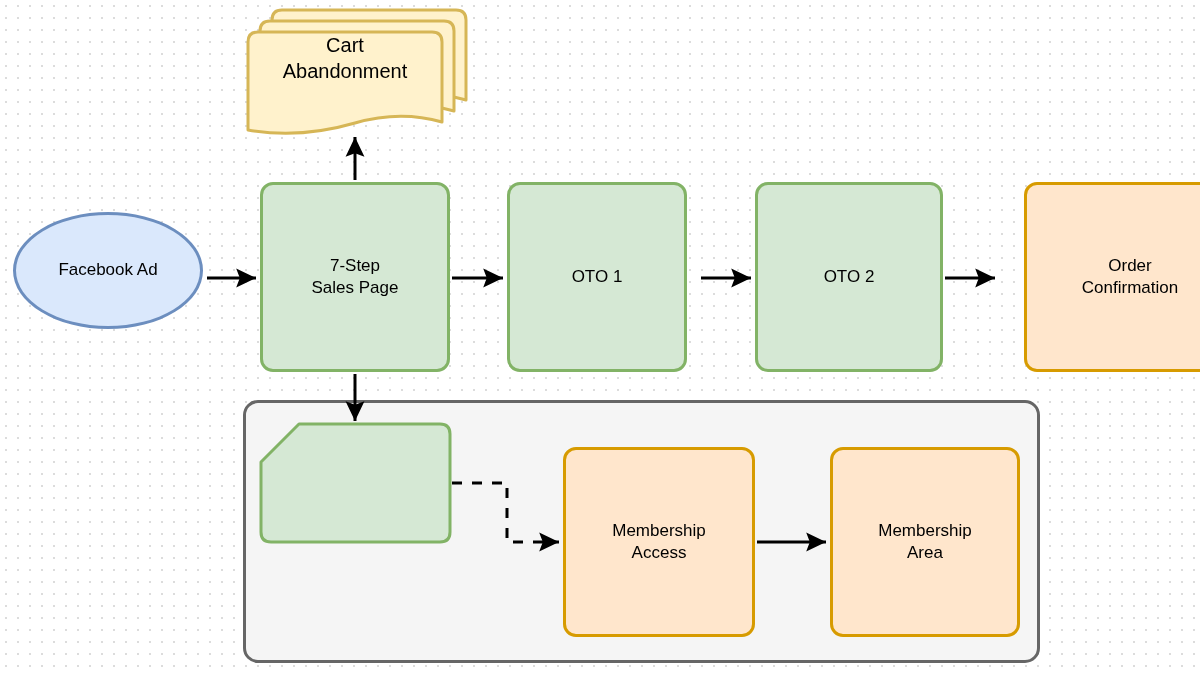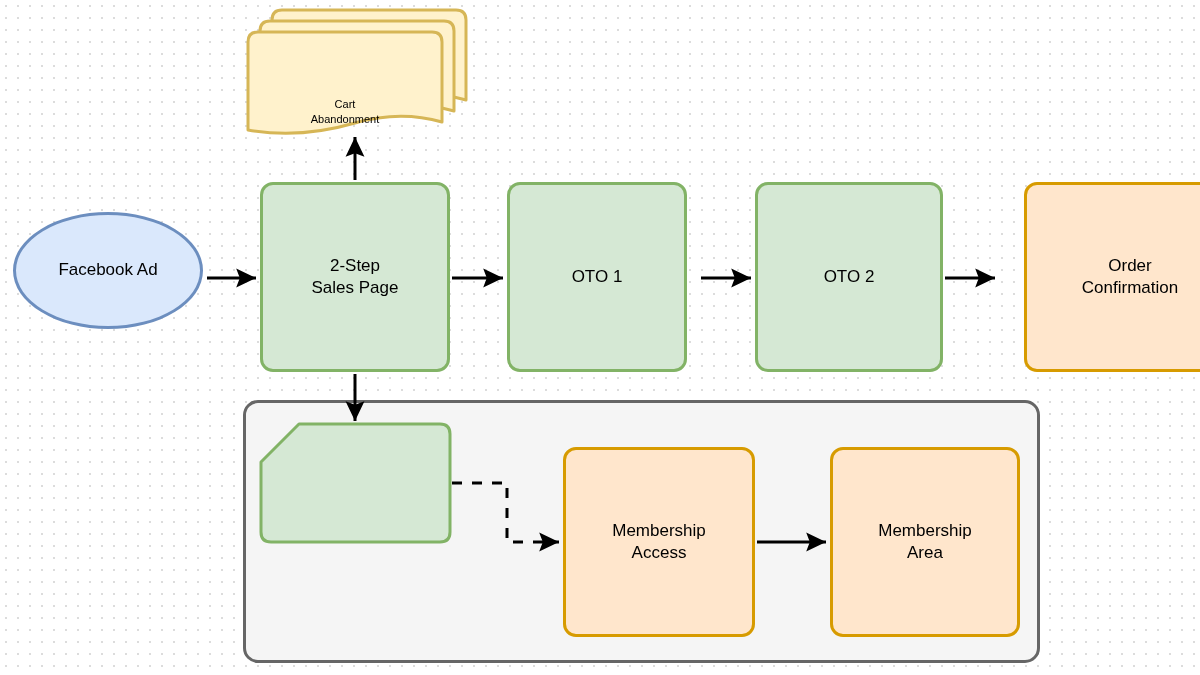--- a/index.html
+++ b/index.html
@@ -27,41 +27,41 @@
   }
   .group-container{
     position:absolute;left:243px;top:400px;width:797px;height:263px;
     box-sizing:border-box;border-radius:15px;
     background:var(--container-fill,#f5f5f5);
     border:3px solid var(--container-stroke,#666666);
     z-index:1;
   }
   .conn-layer{position:absolute;left:0;top:0;z-index:3;pointer-events:none;}
   .shape-label{
-    position:absolute;display:flex;align-items:flex-end;justify-content:center;
-    text-align:center;font-size:11px;line-height:1.3;white-space:pre-line;z-index:4;
+    position:absolute;display:flex;align-items:flex-start;justify-content:center;
+    text-align:center;font-size:20px;line-height:1.3;white-space:pre-line;z-index:4;
   }
   .edge{stroke:var(--arrow,#000);stroke-width:3;fill:none;}
   .edge.dashed{stroke-dasharray:10 10;}
   .doc{fill:var(--yellow-fill,#fff2cc);stroke:var(--yellow-stroke,#d6b656);stroke-width:3;stroke-linejoin:round;}
   .card{fill:var(--green-fill,#d5e8d4);stroke:var(--green-stroke,#82b366);stroke-width:3;stroke-linejoin:round;}
 </style>
 </head>
 <body>
 
 <div class="canvas">
 
   <div class="group-container"></div>
 
   <div class="node ellipse" style="left:13px;top:212px;width:190px;height:117px;">
     <span>Facebook Ad</span>
   </div>
 
   <div class="node rounded green" style="left:260px;top:182px;width:190px;height:190px;">
-    <span>2-Step
+    <span>7-Step
 Sales Page</span>
   </div>
 
   <div class="node rounded green" style="left:507px;top:182px;width:180px;height:190px;">
     <span>OTO 1</span>
   </div>
 
   <div class="node rounded green" style="left:755px;top:182px;width:188px;height:190px;">
     <span>OTO 2</span>
   </div>

